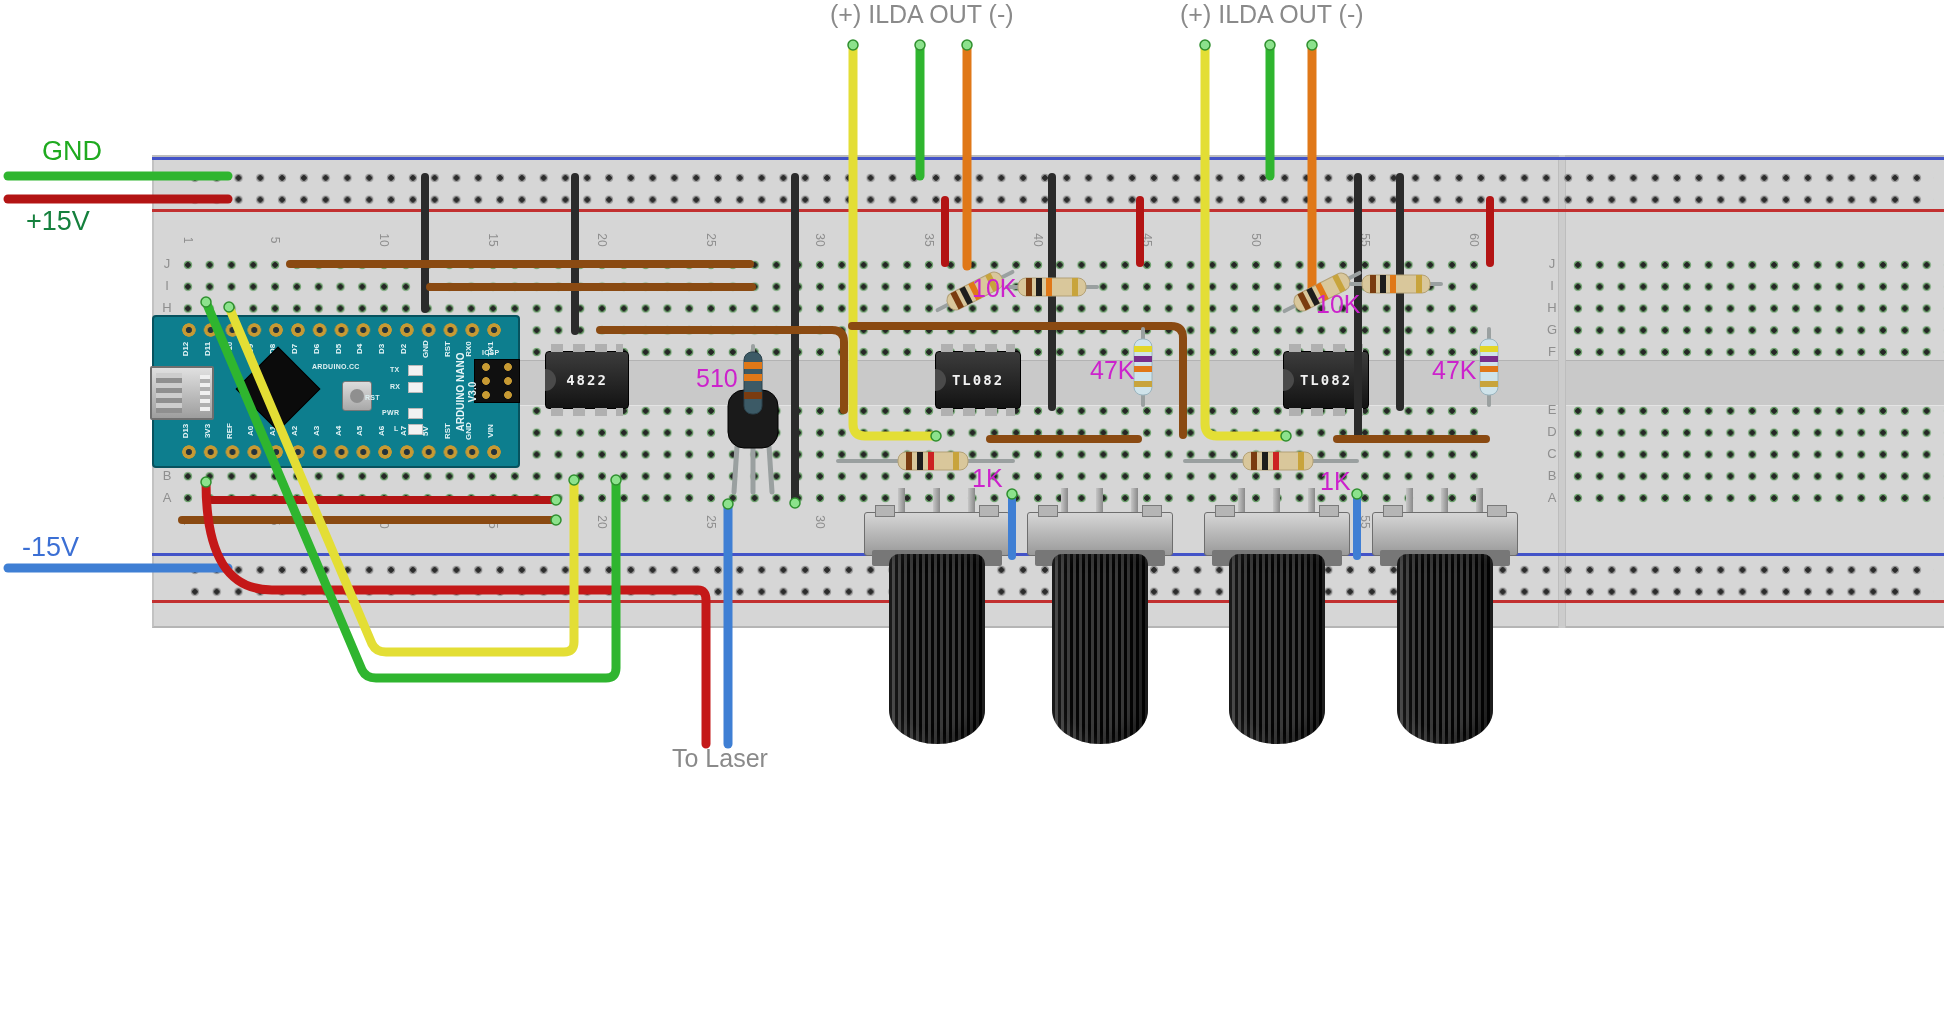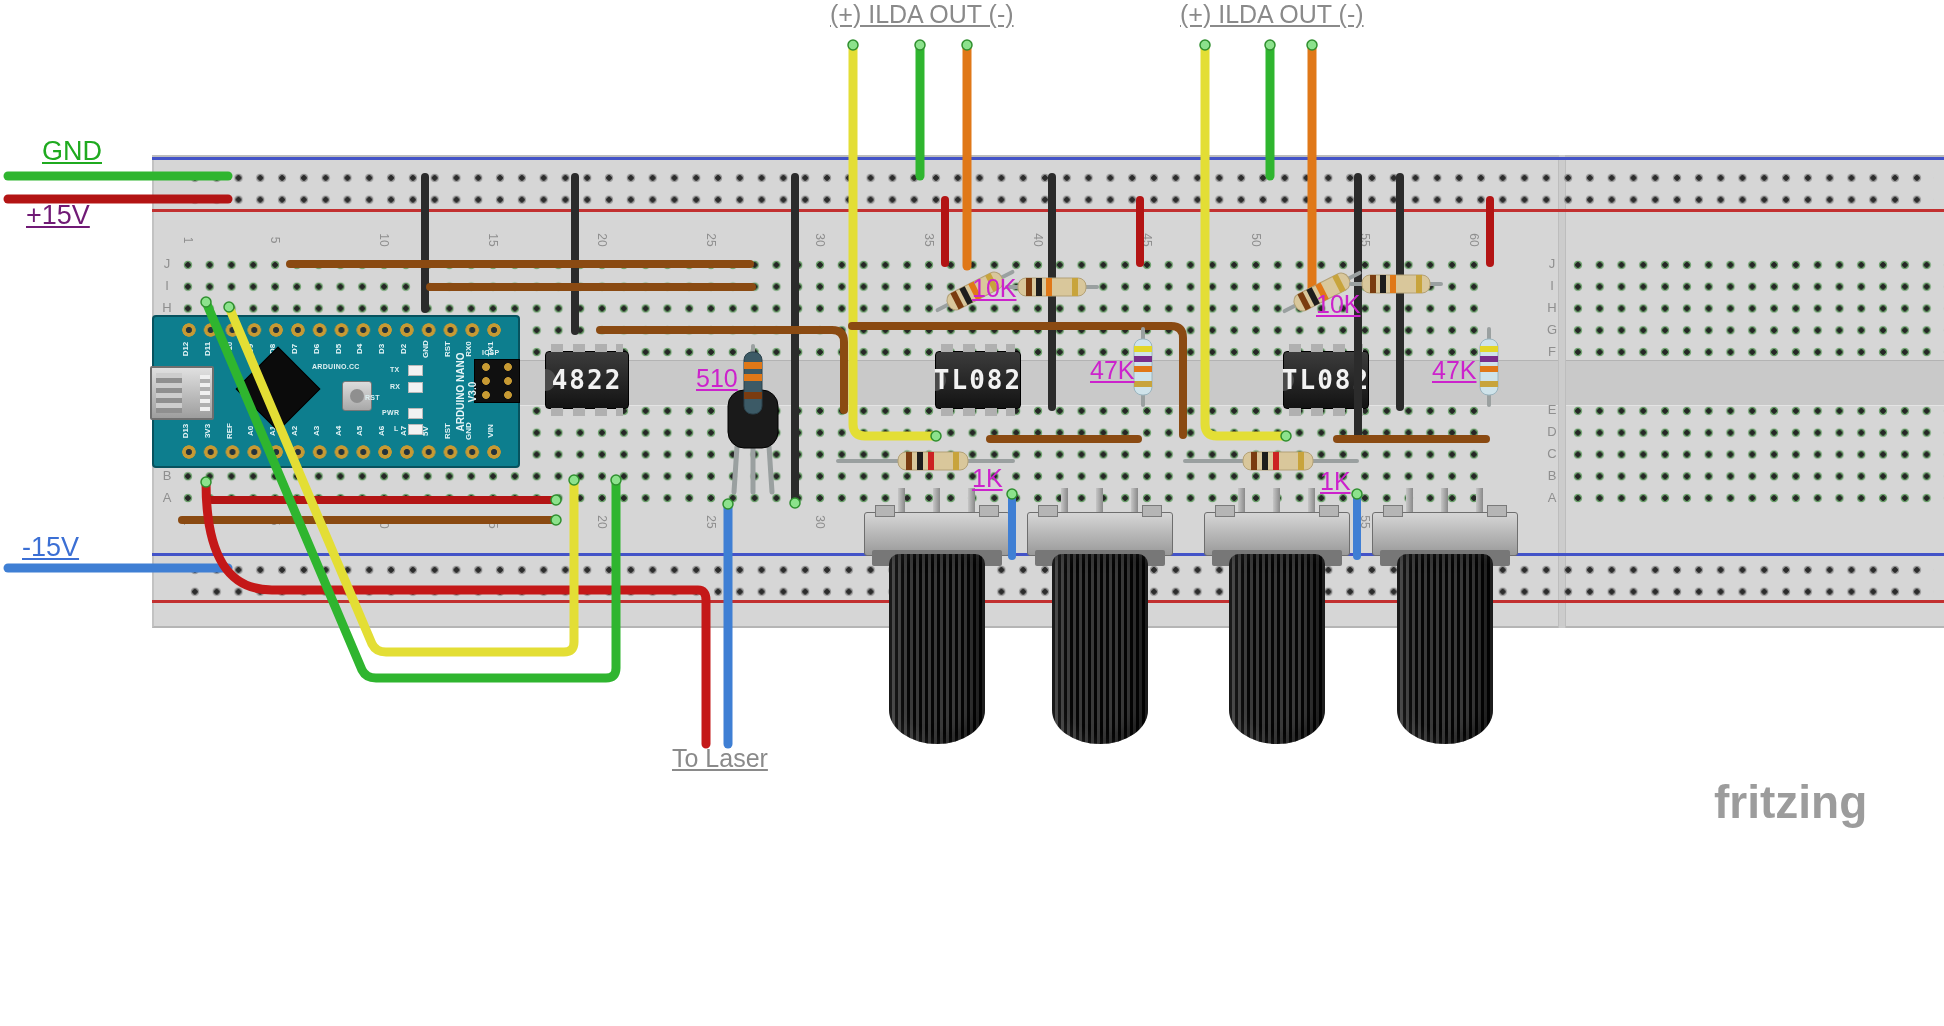--- a/index.html
+++ b/index.html
@@ -52,37 +52,37 @@
        color:#e8f6f8;line-height:1.2;}
   
   .ic{position:absolute;height:58px;background:linear-gradient(#3c3c3c,#131313);border:1px solid #000;
       border-radius:4px;box-sizing:border-box;}
   .icpins{position:absolute;left:5px;right:5px;height:8px;
       background:repeating-linear-gradient(90deg,#b0b0b0 0 12px,rgba(0,0,0,0) 12px 21.8px);}
   .icpins.t{top:-8px}.icpins.b{bottom:-8px}
   .notch{position:absolute;left:-1px;top:50%;transform:translateY(-50%);width:11px;height:22px;
       border-radius:0 11px 11px 0;background:#4a4a4a;}
   .ic-label{position:absolute;inset:0;display:flex;align-items:center;justify-content:center;color:#f2f2f2;
-      font-family:"DejaVu Sans Mono",monospace;font-weight:bold;font-size:26px;letter-spacing:2px;}
+      font-family:"DejaVu Sans Mono",monospace;font-weight:bold;font-size:14px;letter-spacing:2px;}
   
   .pot{position:absolute;top:488px;width:150px;height:260px;}
   .pot .leg{position:absolute;top:0;width:7px;height:28px;background:linear-gradient(90deg,#c6c6c6,#898989);}
   .pot .body{position:absolute;top:24px;left:2px;width:146px;height:44px;border:1px solid #6e6e6e;border-radius:3px;
       background:linear-gradient(180deg,#d6d6d6,#999);box-sizing:border-box;}
   .pot .body::before,.pot .body::after{content:"";position:absolute;top:-8px;width:18px;height:10px;background:#b5b5b5;border:1px solid #7a7a7a;}
   .pot .body::before{left:10px}.pot .body::after{right:10px}
   .pot .base{position:absolute;top:62px;left:10px;width:130px;height:16px;background:#777;border-radius:2px;}
   .pot .knob{position:absolute;top:66px;left:27px;width:96px;height:190px;
       background:repeating-linear-gradient(90deg,#050505 0 3px,#3a3a3a 3px 6px);
       border-radius:10px 10px 48px 48px / 10px 10px 34px 34px;
       box-shadow:inset 10px 0 14px rgba(255,255,255,.10), inset -12px 0 16px rgba(0,0,0,.55);}
   
   .overlay{position:absolute;left:0;top:0;pointer-events:none;}
   
-  .lbl{position:absolute;font-size:25px;text-decoration:underline;}
+  .lbl{position:absolute;font-size:25px;}
   .lbl.gray{color:#8a8a8a;}
   .lbl.magenta{color:#cc22cc;}
   .watermark{position:absolute;font-size:46px;font-weight:bold;color:#9c9c9c;letter-spacing:0;}
 </style>
 </head>
 <body>
 
 <div id="canvas">
 
   <div class="breadboard"></div>
@@ -397,27 +397,26 @@
       <circle cx="728" cy="504" r="5"></circle>
         <circle cx="1012" cy="494" r="5"></circle>
         <circle cx="1357" cy="494" r="5"></circle>
       <circle cx="556" cy="500" r="5"></circle>
         <circle cx="556" cy="520" r="5"></circle>
         <circle cx="795" cy="503" r="5"></circle>
     </g>
   </svg>
 
   <div class="lbl" style="left:42px;top:136px;color:#1faa1f;font-size:27px">GND</div>
-  <div class="lbl" style="left:26px;top:200px;color:#701a75;font-size:27px">+15V</div>
+  <div class="lbl" style="left:26px;top:206px;color:#15803d;font-size:27px">+15V</div>
   <div class="lbl" style="left:22px;top:532px;color:#3b6fd4;font-size:27px">-15V</div>
   <div class="lbl gray" style="left:830px;top:0px">(+) ILDA OUT (-)</div>
   <div class="lbl gray" style="left:1180px;top:0px">(+) ILDA OUT (-)</div>
   <div class="lbl gray" style="left:672px;top:744px">To Laser</div>
   <div class="lbl magenta" style="left:696px;top:364px">510</div>
   <div class="lbl magenta" style="left:972px;top:274px">10K</div>
   <div class="lbl magenta" style="left:1316px;top:290px">10K</div>
   <div class="lbl magenta" style="left:1090px;top:356px">47K</div>
   <div class="lbl magenta" style="left:1432px;top:356px">47K</div>
   <div class="lbl magenta" style="left:972px;top:464px">1K</div>
   <div class="lbl magenta" style="left:1320px;top:467px">1K</div>
-  <div class="watermark" style="left:1714px;top:775px">fritzing</div>
 
 </div>
 
 </body></html>

